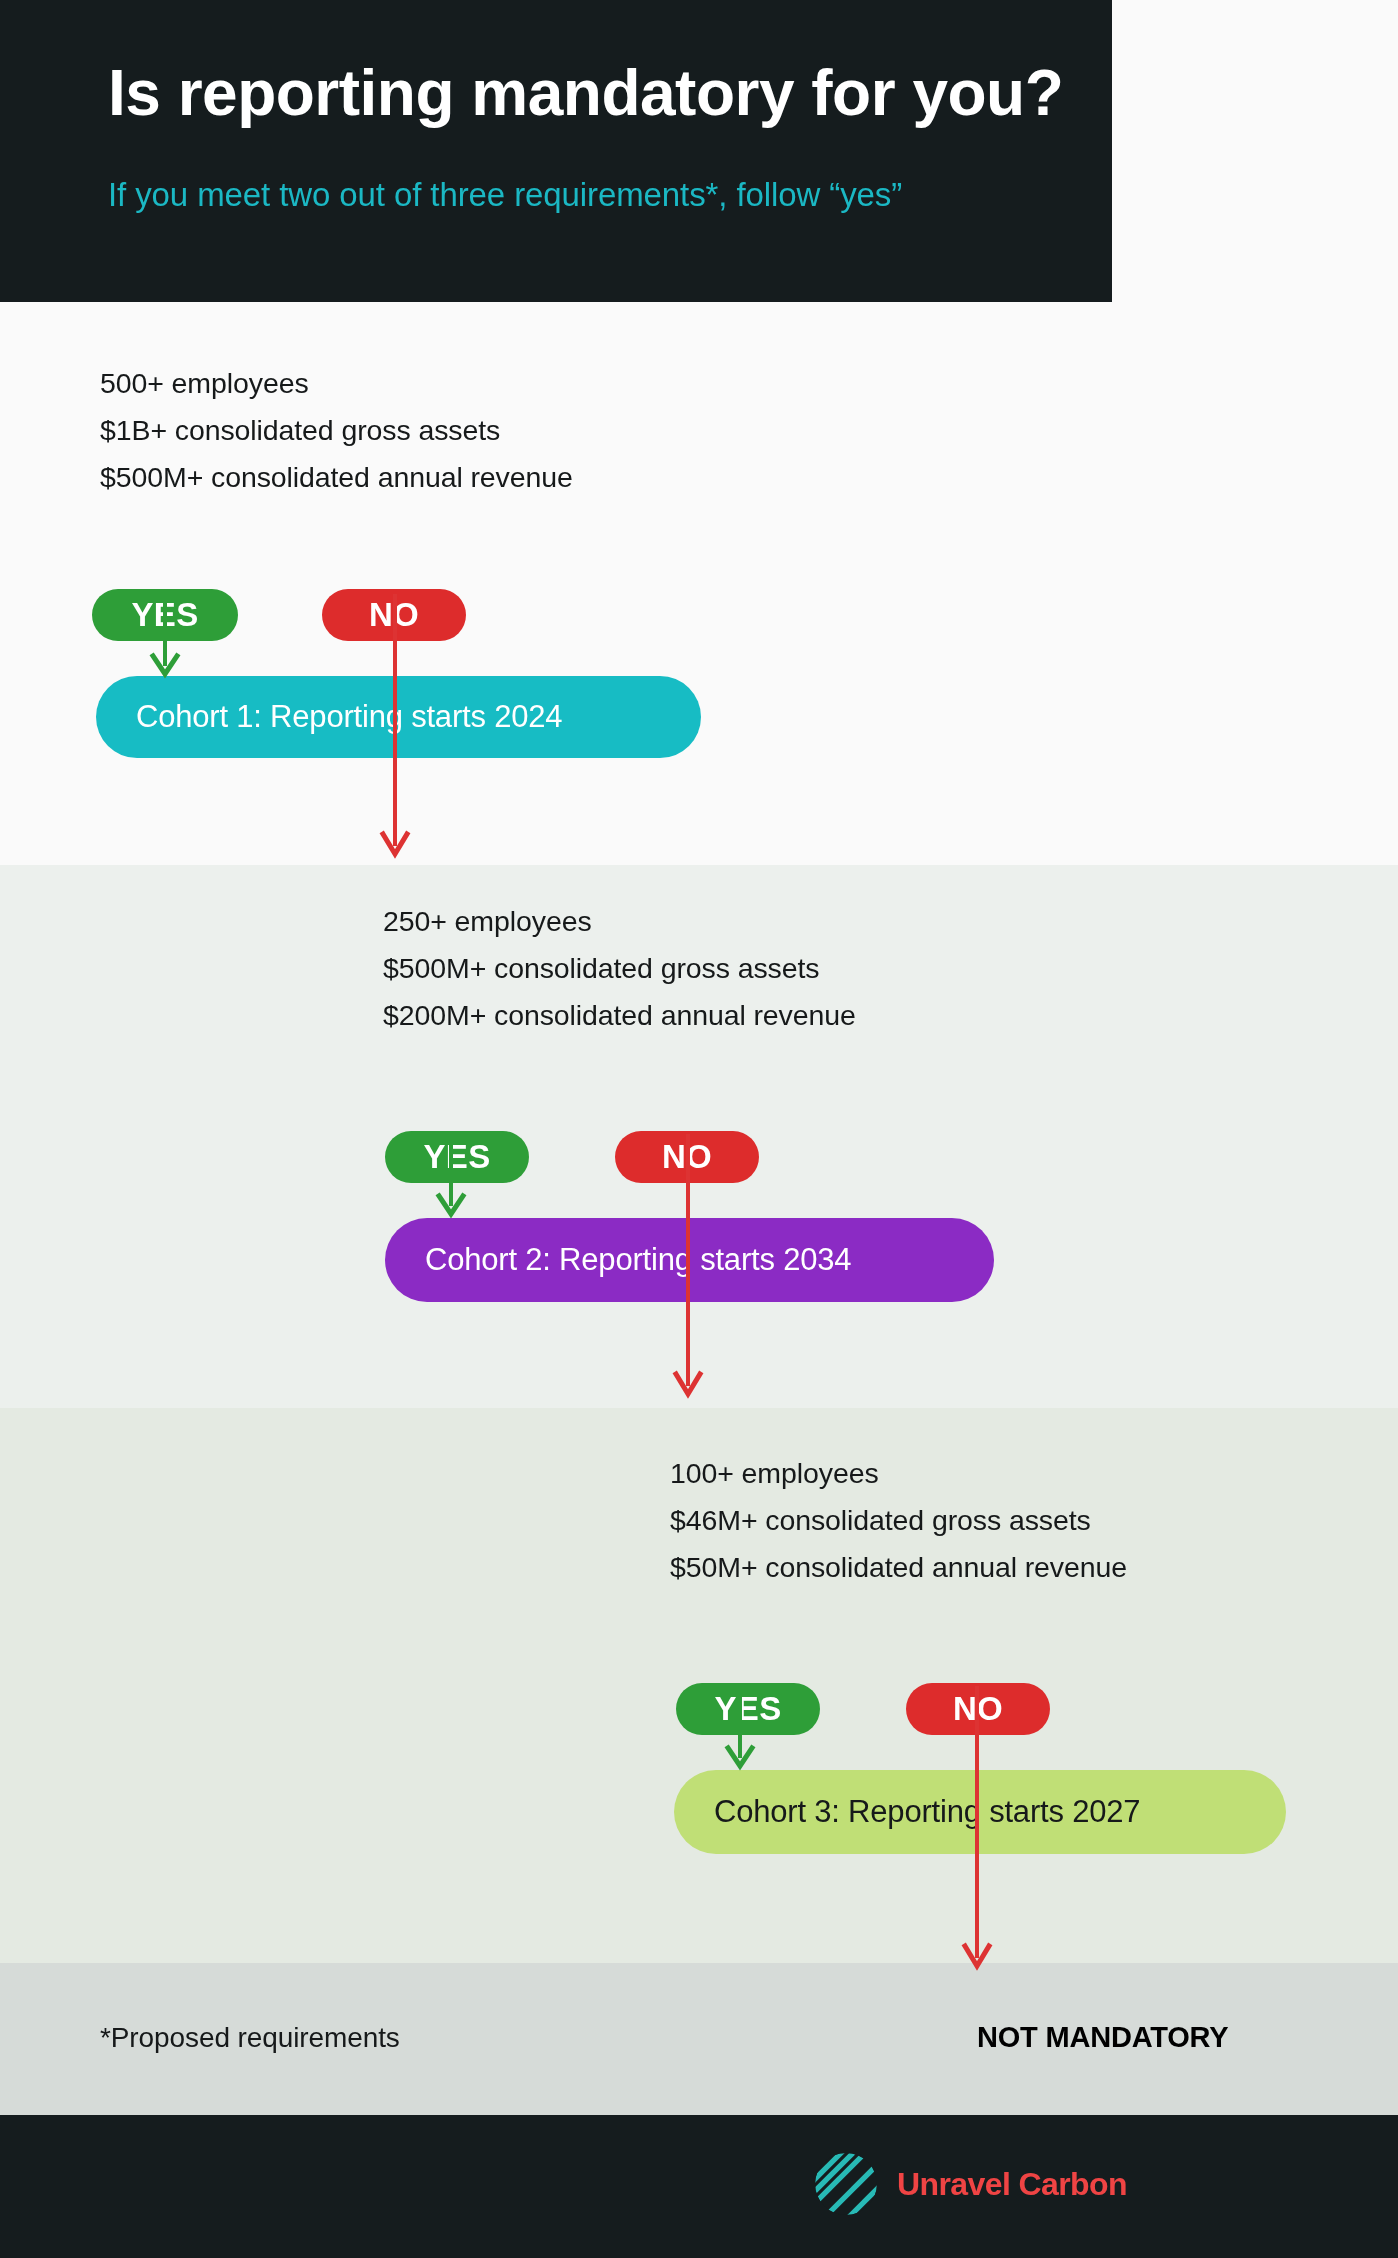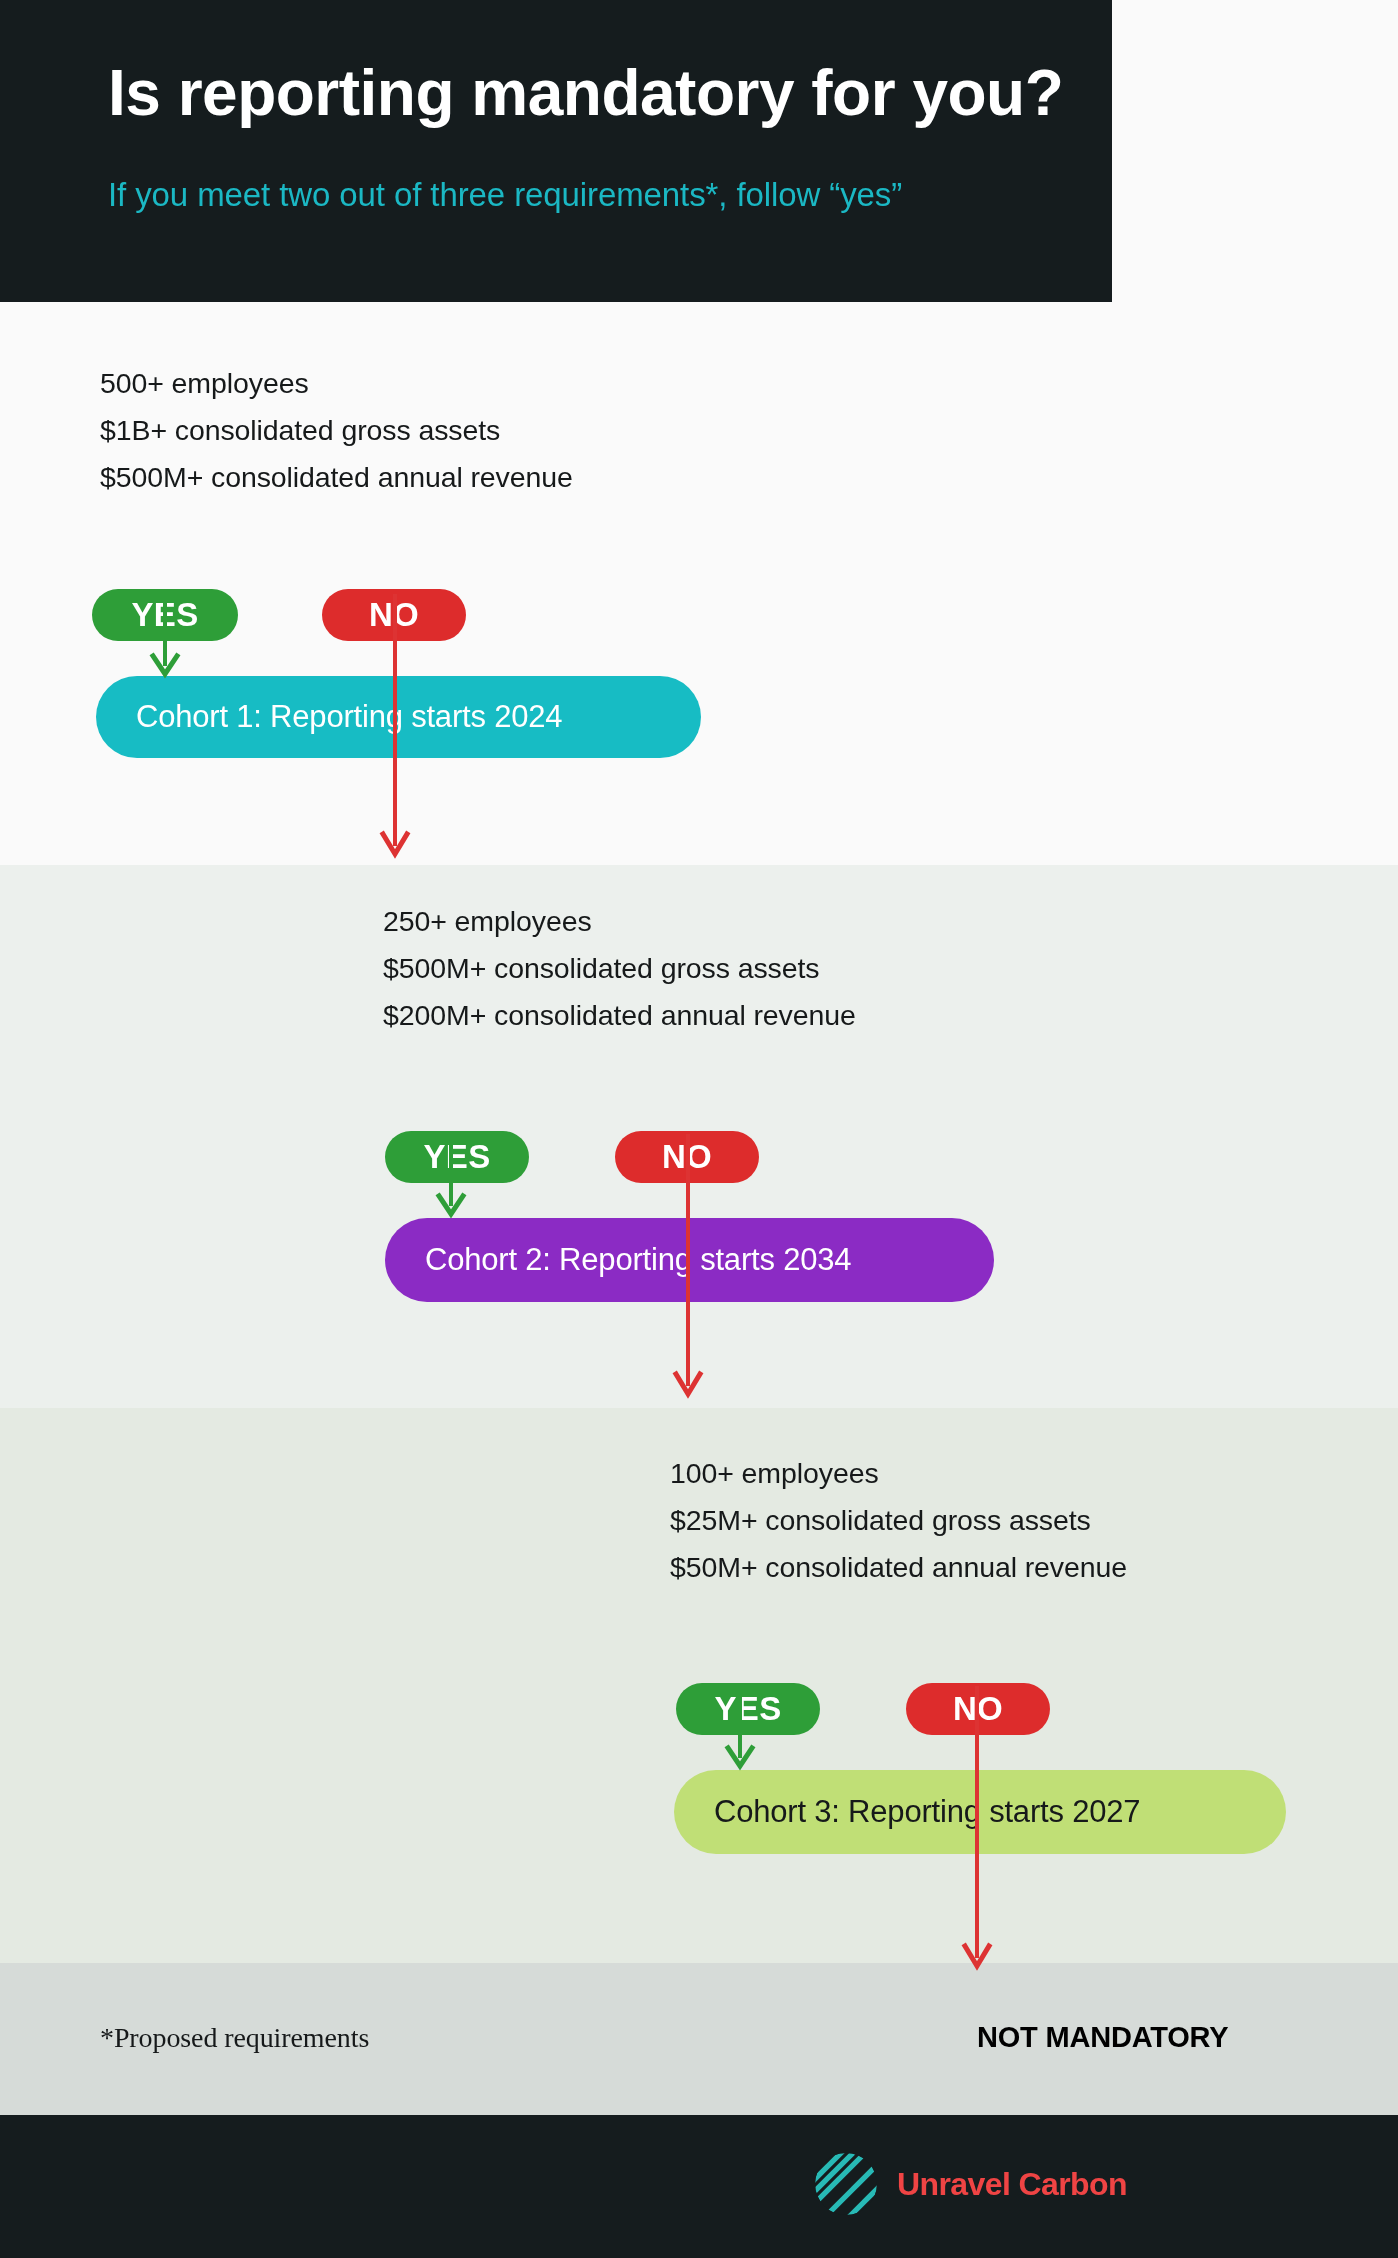--- a/index.html
+++ b/index.html
@@ -222,21 +222,21 @@
   <div class="pill pill-no" style="left:615px; top:1088px; width:144px; height:52px;">
     <span>NO</span>
   </div>
 
   <div class="cohort-bar" style="left:385px; top:1218px; width:609px; height:84px; background:#8b2bc4; padding-left:40px;">
     <span class="cohort-label" style="color:#ffffff;">Cohort 2: Reporting starts 2034</span>
   </div>
 
   <div class="req-list" style="left:670px; top:1450px;">
     <span class="req-line">100+ employees</span>
-    <span class="req-line">$25M+ consolidated gross assets</span>
+    <span class="req-line">$46M+ consolidated gross assets</span>
     <span class="req-line">$50M+ consolidated annual revenue</span>
   </div>
 
   <svg class="conn conn-green" style="left:705px; top:1686px;" width="80" height="90">
     <line x1="35" y1="0" x2="35" y2="72" stroke="#2e9e38" stroke-width="4"></line>
     <path d="M23 62 L35 80 L47 62" fill="none" stroke="#2e9e38" stroke-width="5" stroke-linecap="square"></path>
   </svg>
 
   <svg class="conn conn-red" style="left:942px; top:1686px;" width="80" height="290">
     <line x1="35" y1="0" x2="35" y2="272" stroke="#dd3333" stroke-width="4"></line>
@@ -247,21 +247,21 @@
     <span>YES</span>
   </div>
   <div class="pill pill-no" style="left:906px; top:1640px; width:144px; height:52px;">
     <span>NO</span>
   </div>
 
   <div class="cohort-bar" style="left:674px; top:1770px; width:612px; height:84px; background:#c0df76; padding-left:40px;">
     <span class="cohort-label" style="color:#16191a;">Cohort 3: Reporting starts 2027</span>
   </div>
 
-  <div class="note-left" style="left:100px; top:2022px;font-family:Liberation Serif, serif;">*Proposed requirements</div>
+  <div class="note-left" style="left:100px; top:2022px;">*Proposed requirements</div>
   <div class="note-right" style="left:977px; top:2021px;">NOT MANDATORY</div>
 
   <div class="brand" style="left:815px; top:2153px;">
     <span class="brand-mark">
       <svg width="62" height="62" viewBox="0 0 62 62" aria-hidden="true">
         <defs>
           <linearGradient id="ucgrad" x1="0" y1="0" x2="1" y2="1">
             <stop offset="0%" stop-color="#6fce8a"></stop>
             <stop offset="35%" stop-color="#2fc0a8"></stop>
             <stop offset="65%" stop-color="#20b4c4"></stop>

